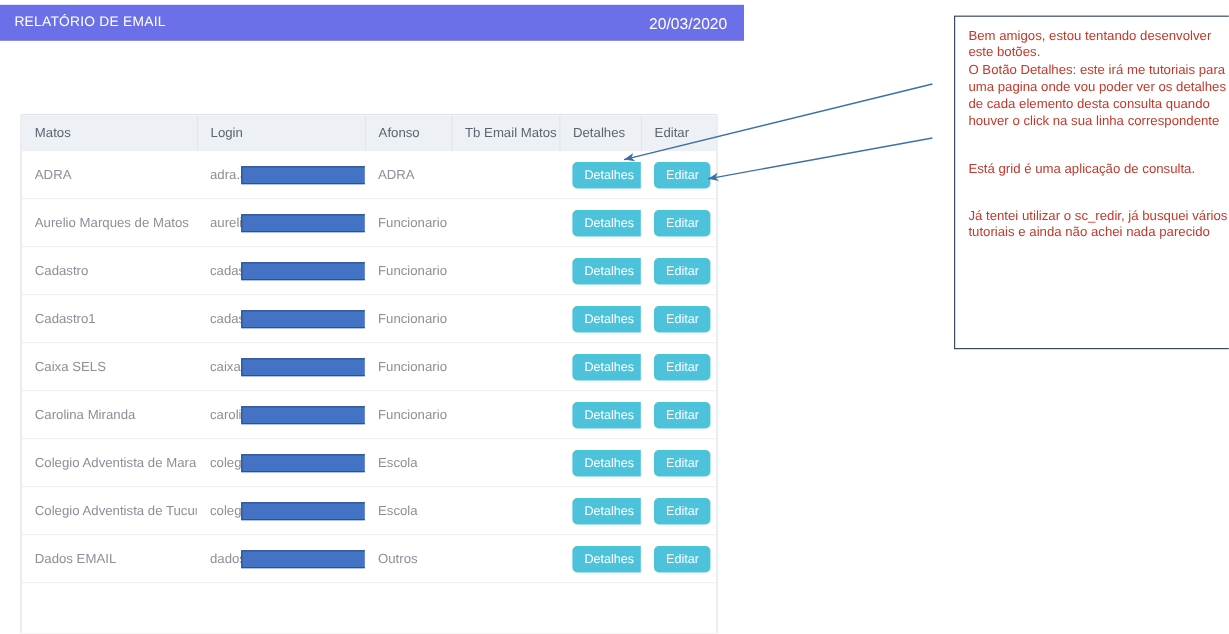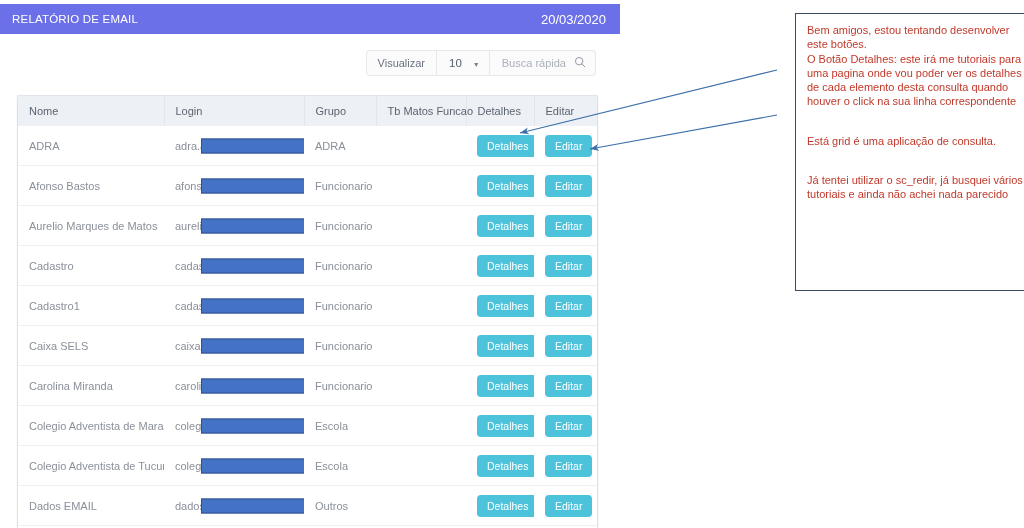--- a/index.html
+++ b/index.html
@@ -215,80 +215,51 @@
 
 <div id="root">
 
   <div id="app-panel">
 
     <div id="title-bar">
       <span class="app-title">RELATÓRIO DE EMAIL</span>
       <span class="app-date">20/03/2020</span>
     </div>
 
-    <div id="toolbar">
-      <span class="tb-label">Visualizar</span>
-      <div class="tb-select">
-        <span>10</span>
-        <span class="caret">▼</span>
-      </div>
-      <div class="tb-search">
-        <span>Busca rápida</span>
-        <span class="search-ico">
-          <svg width="12" height="12" viewBox="0 0 14 14" aria-hidden="true">
-            <circle cx="6" cy="6" r="4.3" fill="none" stroke="#8d939d" stroke-width="1.1"></circle>
-            <line x1="9.2" y1="9.2" x2="12.6" y2="12.6" stroke="#8d939d" stroke-width="1.1" stroke-linecap="round"></line>
-          </svg>
-        </span>
-      </div>
-    </div>
 
     <div id="grid-card">
       <table id="grid">
         <colgroup>
           <col class="col-nome">
             <col class="col-login">
             <col class="col-grupo">
           <col class="col-funcao">
             <col class="col-det">
             <col class="col-edit">
         </colgroup>
         <thead>
           <tr>
-            <th>Nome</th>
+            <th>Matos</th>
             <th>Login</th>
-            <th>Grupo</th>
-            <th>Tb Matos Funcao</th>
+            <th>Afonso</th>
+            <th>Tb Email Matos</th>
             <th>Detalhes</th>
             <th>Editar</th>
           </tr>
         </thead>
         <tbody id="grid-body">
             <tr>
               <td>ADRA</td>
               <td class="login-cell">
                 <span class="login-wrap">
                   <span class="login-text">adra.a</span>
                   <span class="redact"></span>
                 </span>
               </td>
               <td>ADRA</td>
-              <td></td>
-              <td class="btn-cell"><button class="btn">Detalhes</button></td>
-              <td class="btn-cell"><button class="btn">Editar</button></td>
-            </tr>
-            <tr>
-              <td>Afonso Bastos</td>
-              <td class="login-cell">
-                <span class="login-wrap">
-                  <span class="login-text">afons</span>
-                  <span class="redact"></span>
-                </span>
-              </td>
-              <td>Funcionario</td>
               <td></td>
               <td class="btn-cell"><button class="btn">Detalhes</button></td>
               <td class="btn-cell"><button class="btn">Editar</button></td>
             </tr>
             <tr>
               <td>Aurelio Marques de Matos</td>
               <td class="login-cell">
                 <span class="login-wrap">
                   <span class="login-text">aureli</span>
                   <span class="redact"></span>

